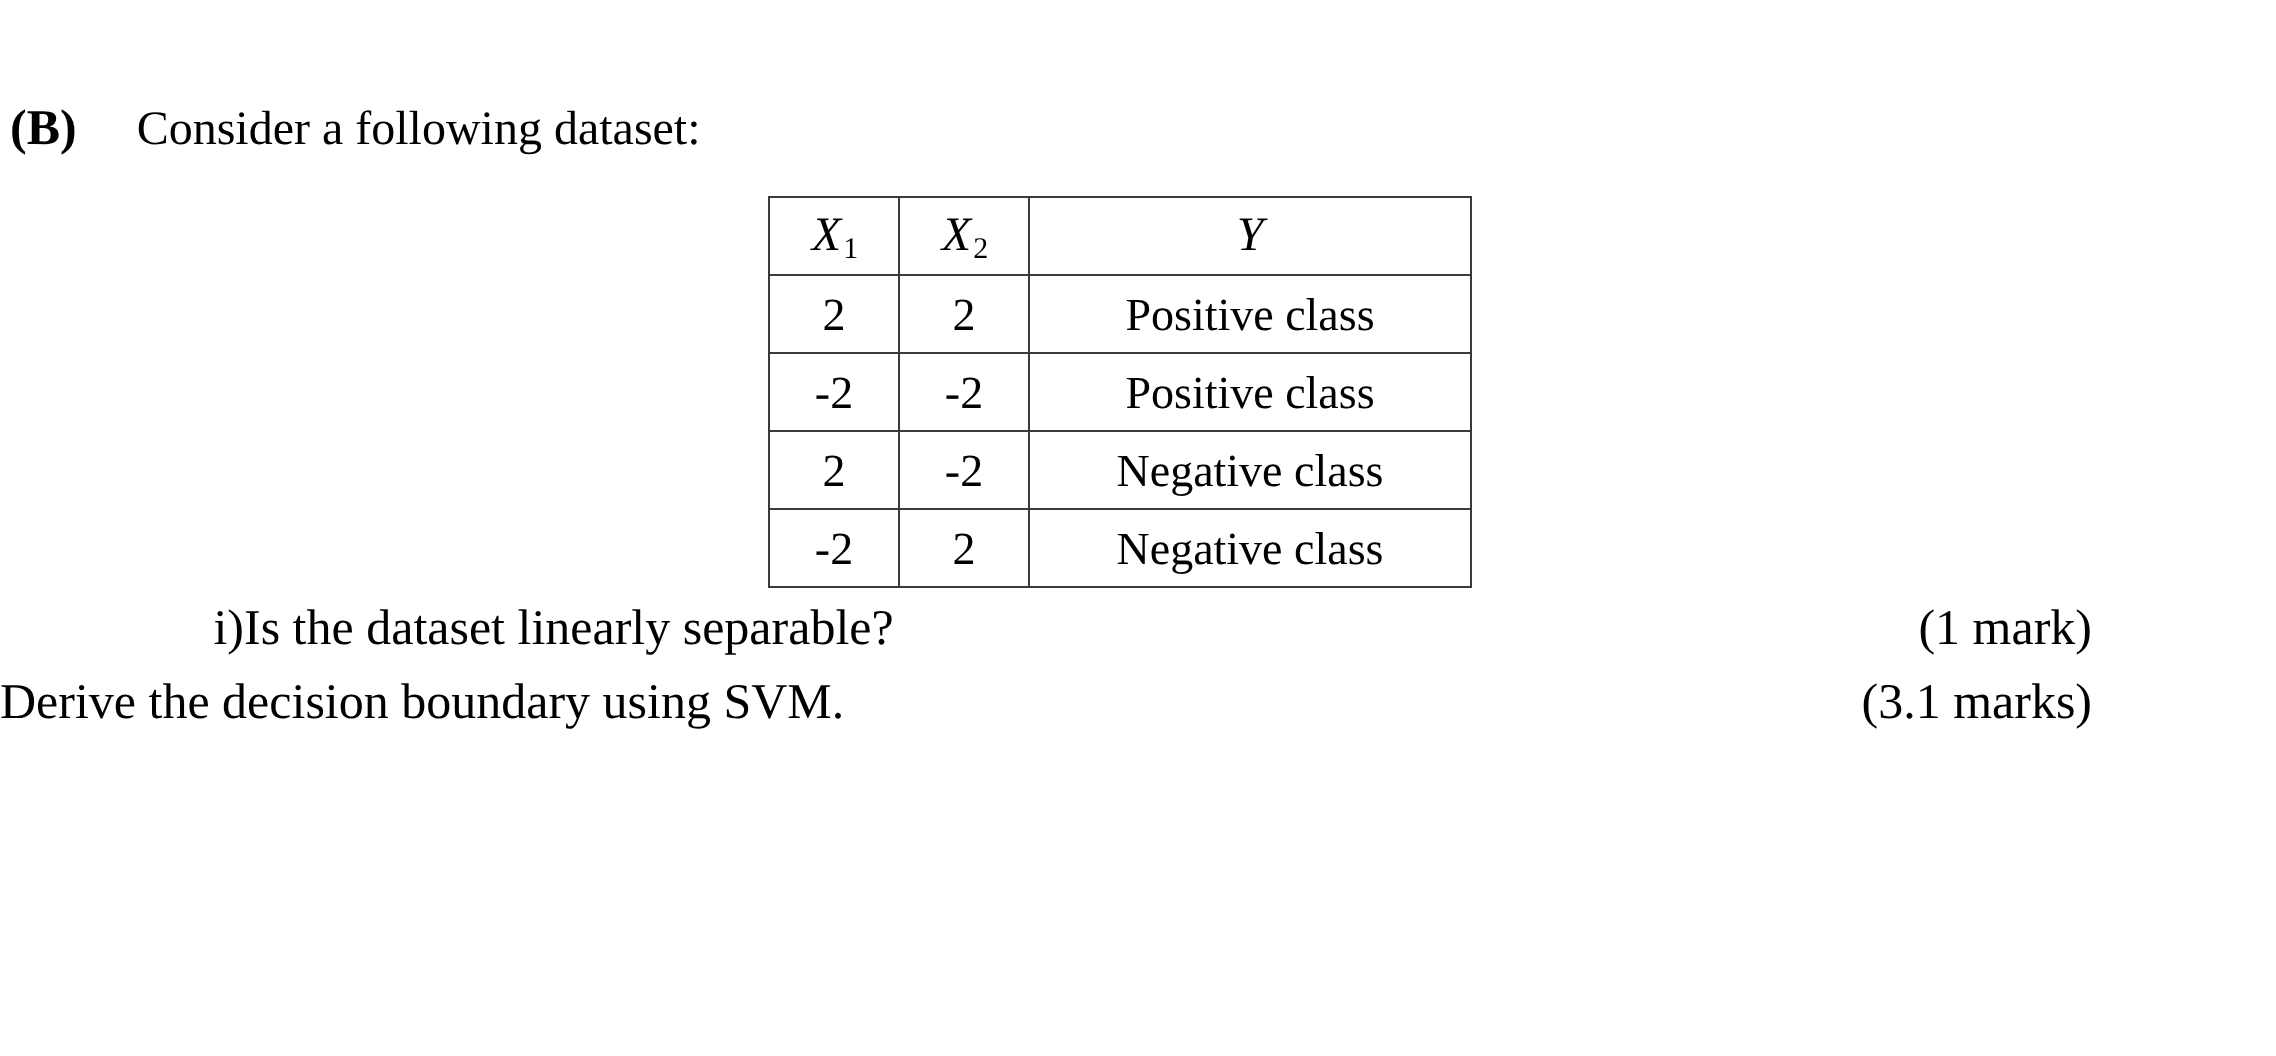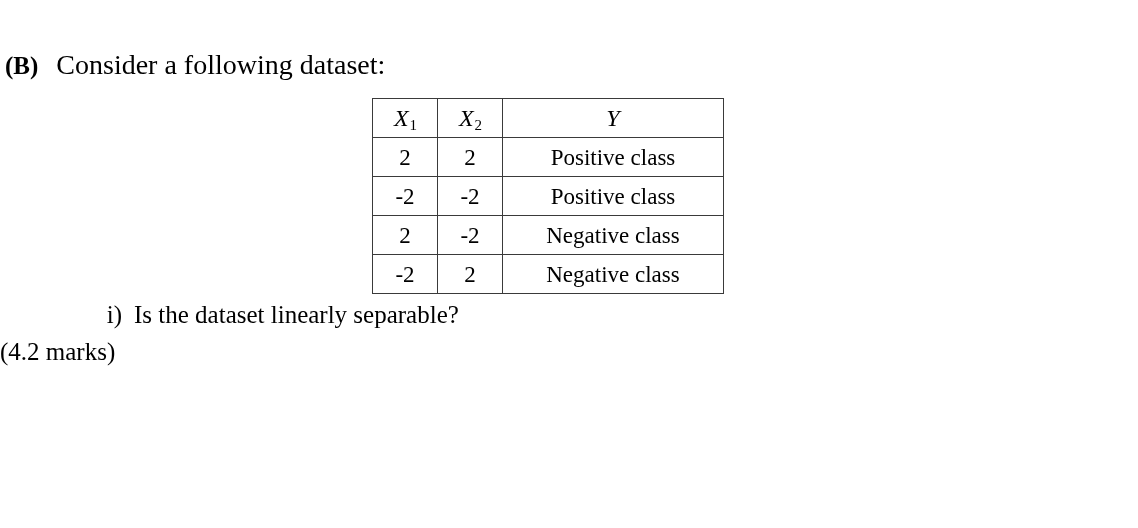--- a/index.html
+++ b/index.html
@@ -30,29 +30,29 @@
     display: flex;
     align-items: baseline;
     white-space: nowrap;
   }
   .question-label {
     font-weight: bold;
     font-size: 25px;
     line-height: 30px;
   }
   .question-text {
-    font-size: 28px;
+    font-size: 24px;
     line-height: 30px;
-    margin-left: 18px;
+    margin-left: 30px;
   }
 
   
   .dataset-table-wrap {
     position: absolute;
-    left: 372px;
+    left: 384px;
     top: 98px;
   }
   table.dataset-table {
     border-collapse: collapse;
     font-size: 23px;
   }
   table.dataset-table td,
   table.dataset-table th {
     border: 1px solid #3a3a3a;
     height: 38px;
@@ -96,21 +96,20 @@
     font-size: 25px;
     line-height: 37px;
     white-space: nowrap;
   }
   .subq-marker {
     width: 122px;
     text-align: right;
     flex: 0 0 122px;
   }
   .subq-text {
-    margin-left: 12px;
     flex: 1 1 auto;
     font-family: Liberation Serif, serif;
   }
   .subq-marks {
     flex: 0 0 auto;
     text-align: right;
     padding-right: 92px;
   }
 </style>
 </head>
@@ -161,22 +160,24 @@
         </tr>
       </tbody>
     </table>
   </div>
 
   <div class="subquestions">
 
     <div class="subq-row">
       <span class="subq-marker">i)</span>
       <span class="subq-text">Is the dataset linearly separable?</span>
+      <span class="subq-marks">(1 mark)</span>
     </div>
 
 
     <div class="subq-row">
-      <span class="subq-marks">(4.2 marks)</span>
+      <span class="subq-text">Derive the decision boundary using SVM.</span>
+      <span class="subq-marks">(3.1 marks)</span>
     </div>
 
   </div>
 
 </div>
 
 </body></html>

